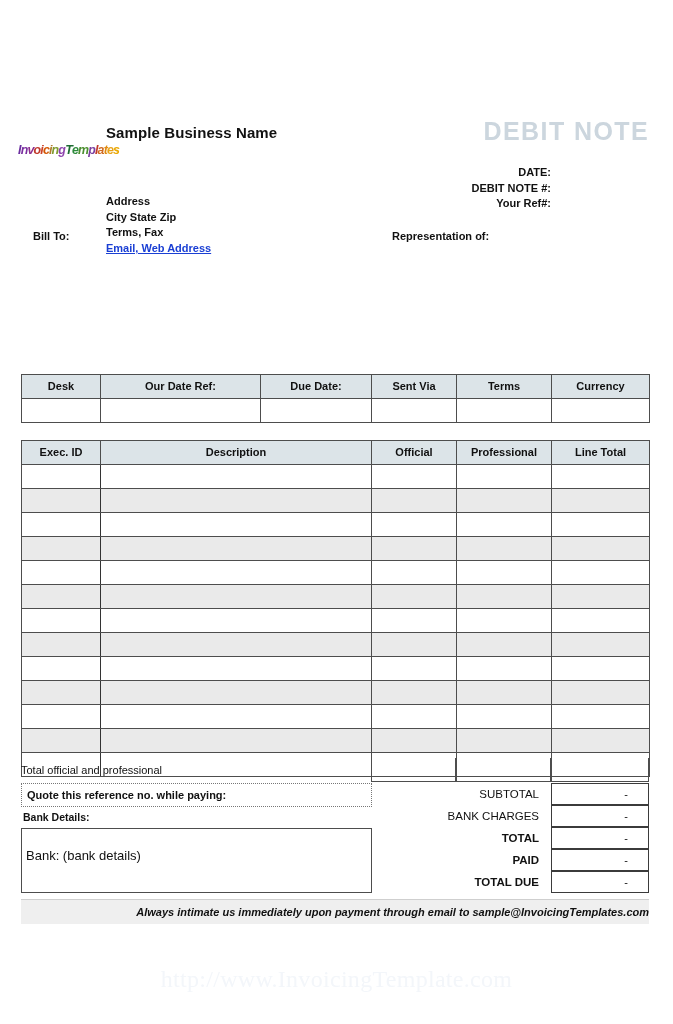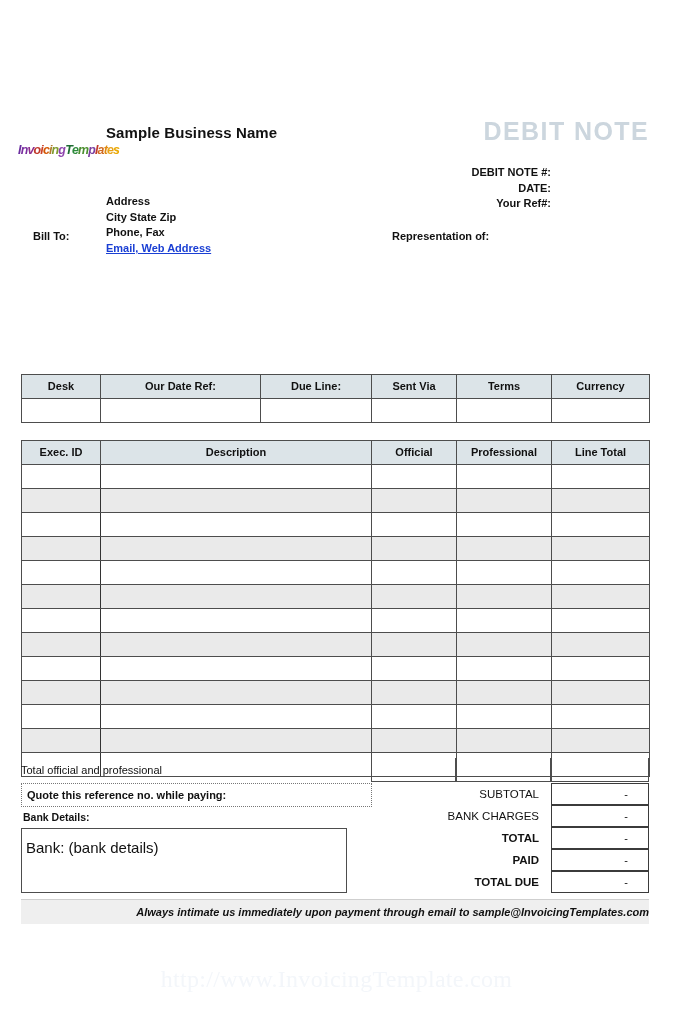--- a/index.html
+++ b/index.html
@@ -117,24 +117,24 @@
     position:absolute; left:21px; top:783px; width:351px; height:24px;
     border:1px dotted #777;
     font-size:11px; font-weight:bold; color:#111;
     line-height:22px; padding-left:5px;
   }
   .bank-label {
     position:absolute; left:23px; top:811px;
     font-size:10.5px; font-weight:bold; color:#111;
   }
   .bank-box {
-    position:absolute; left:21px; top:828px; width:326px; height:65px;
+    position:absolute; left:21px; top:828px; width:351px; height:65px;
     border:1px solid #4d4d4d; background:#fff;
-    font-size:15px; color:#111;
-    padding:10px 0 0 4px;
+    font-size:13px; color:#111;
+    padding:19px 0 0 4px;
   }
 
   
   .totals { position:absolute; left:372px; top:783px; width:277px; }
   .trow { position:relative; height:22px; }
   .trow .t-lbl {
     position:absolute; left:0; top:0; width:176px; height:22px;
     line-height:22px; text-align:right; padding-right:9px;
     font-size:11.5px; color:#111;
   }
@@ -169,49 +169,49 @@
 <body>
 
 <div class="page">
 
   <div class="logo" id="logo"><span style="color: rgb(107, 47, 160);">I</span><span style="color: rgb(123, 47, 160);">n</span><span style="color: rgb(142, 47, 142);">v</span><span style="color: rgb(192, 57, 43);">o</span><span style="color: rgb(204, 65, 37);">i</span><span style="color: rgb(211, 84, 0);">c</span><span style="color: rgb(176, 125, 43);">i</span><span style="color: rgb(127, 154, 46);">n</span><span style="color: rgb(142, 68, 173);">g</span><span style="color: rgb(30, 107, 51);">T</span><span style="color: rgb(46, 139, 61);">e</span><span style="color: rgb(75, 143, 47);">m</span><span style="color: rgb(122, 63, 160);">p</span><span style="color: rgb(192, 57, 43);">l</span><span style="color: rgb(208, 106, 31);">a</span><span style="color: rgb(224, 138, 16);">t</span><span style="color: rgb(232, 163, 23);">e</span><span style="color: rgb(234, 168, 0);">s</span></div>
 
   <div class="biz-name">Sample Business Name</div>
   <div class="biz-lines">
     <div>Address</div>
     <div>City State Zip</div>
-    <div>Phone, Fax</div>
+    <div>Terms, Fax</div>
     <div class="email">Email, Web Address</div>
   </div>
 
   <div class="doc-title">DEBIT NOTE</div>
 
   <div class="meta">
+    <div>DATE:</div>
     <div>DEBIT NOTE #:</div>
-    <div>DATE:</div>
     <div>Your Ref#:</div>
   </div>
 
   <div class="billto">Bill To:</div>
   <div class="repof">Representation of:</div>
 
   <table class="tbl" id="info-table">
     <colgroup>
       <col style="width:79px">
         <col style="width:160px">
         <col style="width:111px">
       <col style="width:85px">
         <col style="width:95px">
         <col style="width:98px">
     </colgroup>
     <thead>
         <tr id="info-head">
           <th>Desk</th>
           <th>Our Date Ref:</th>
-          <th>Due Line:</th>
+          <th>Due Date:</th>
           <th>Sent Via</th>
           <th>Terms</th>
           <th>Currency</th>
         </tr>
       </thead>
     <tbody>
         <tr id="info-body">
           <td class="blank"></td>
           <td class="blank"></td>
           <td class="blank"></td>

